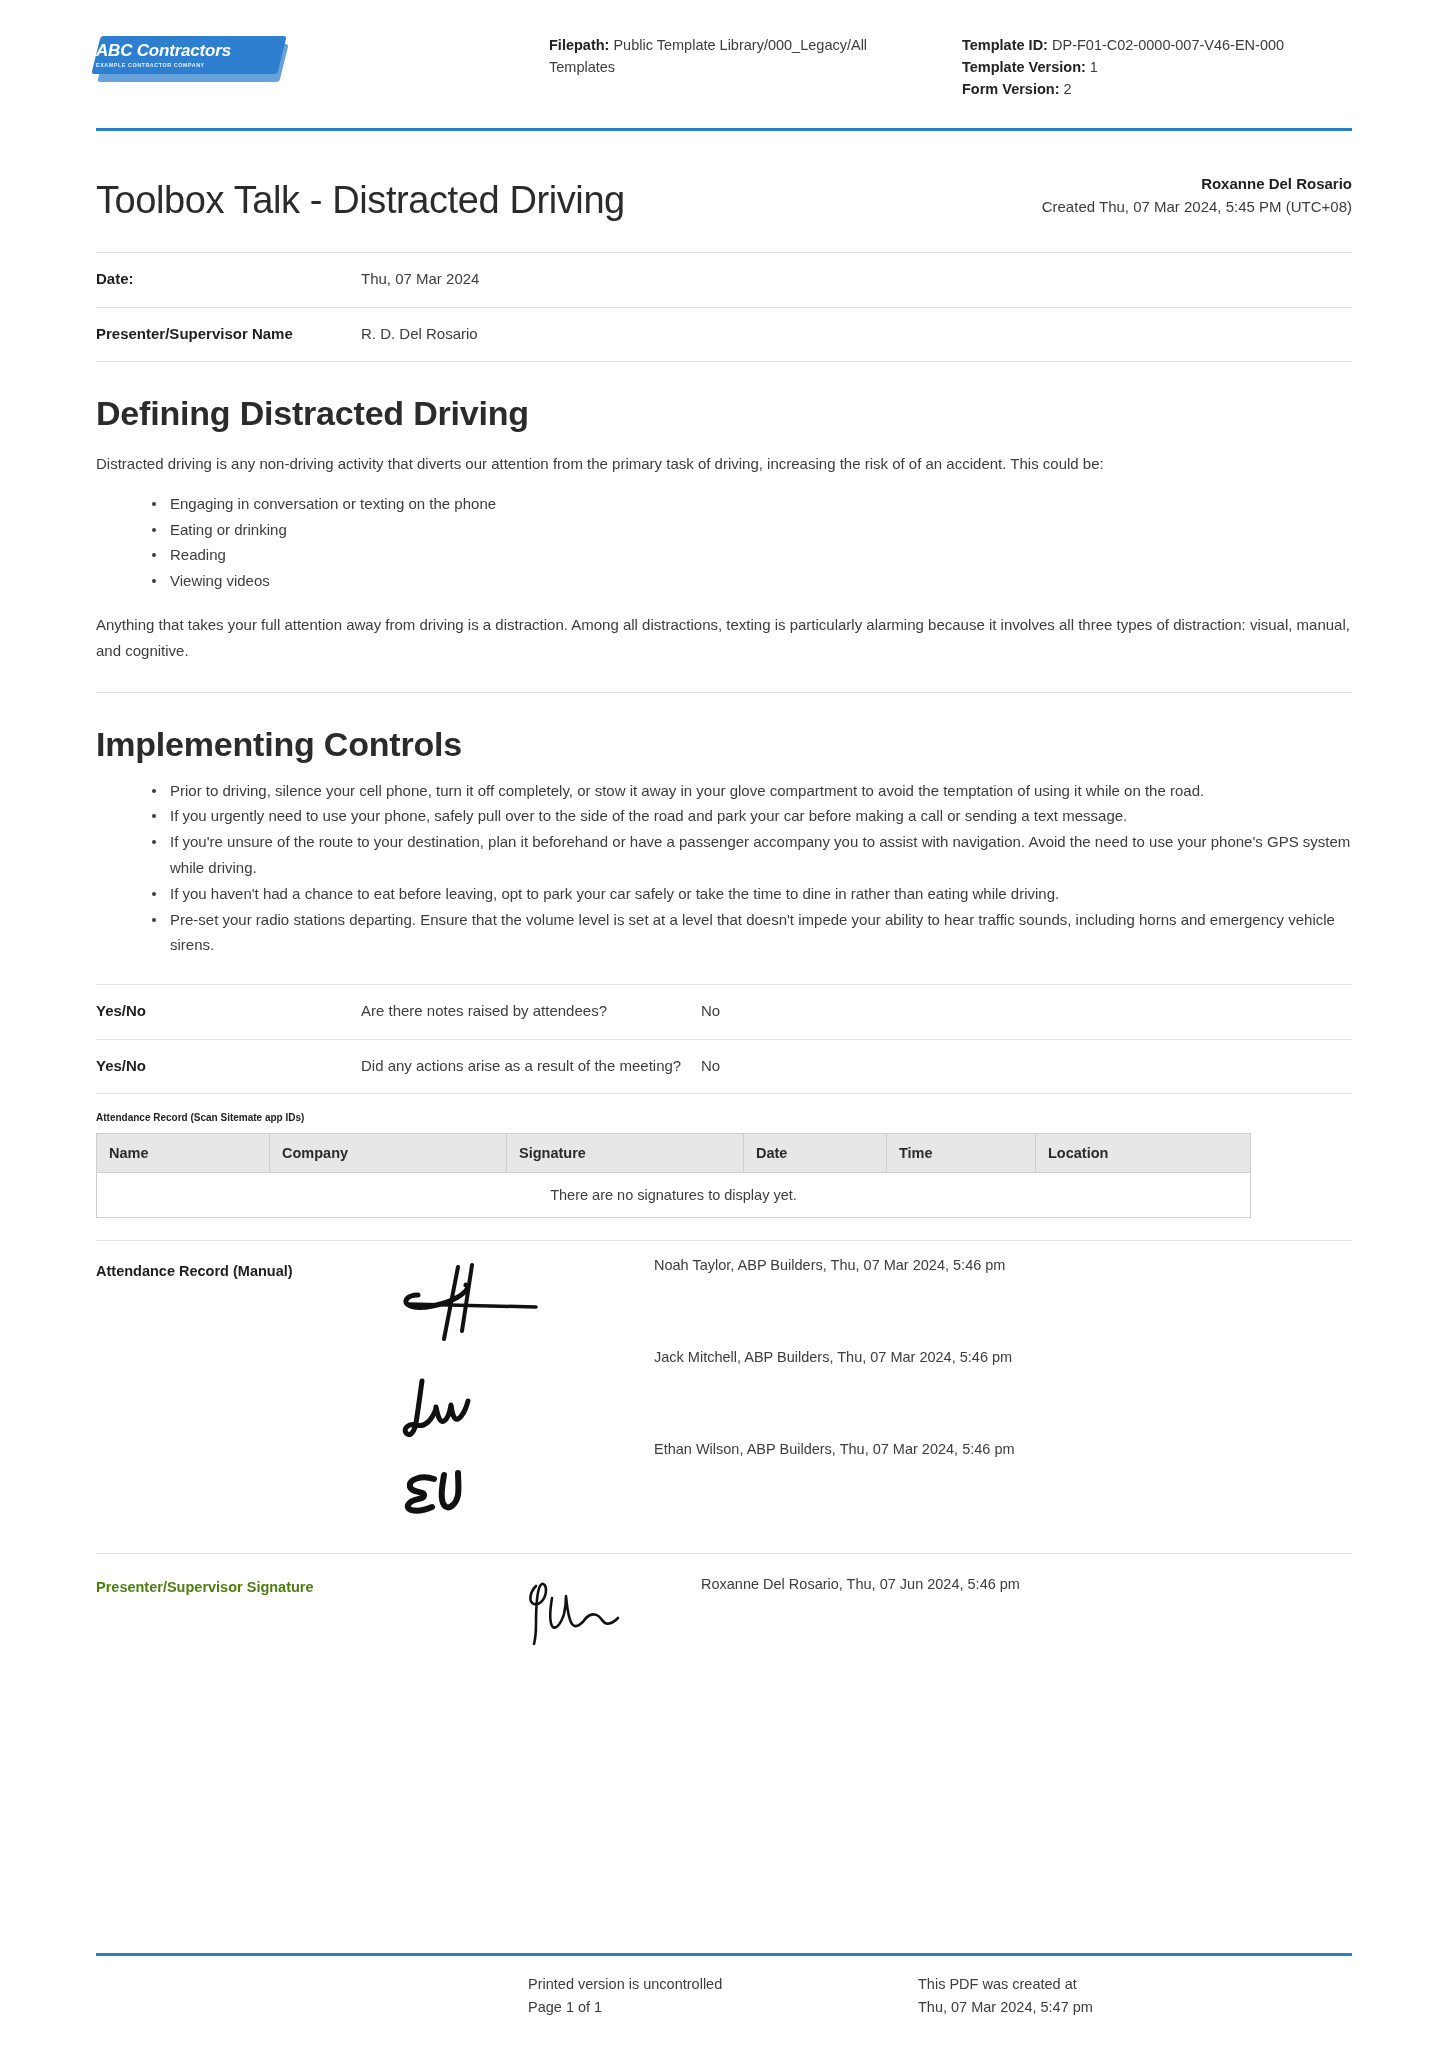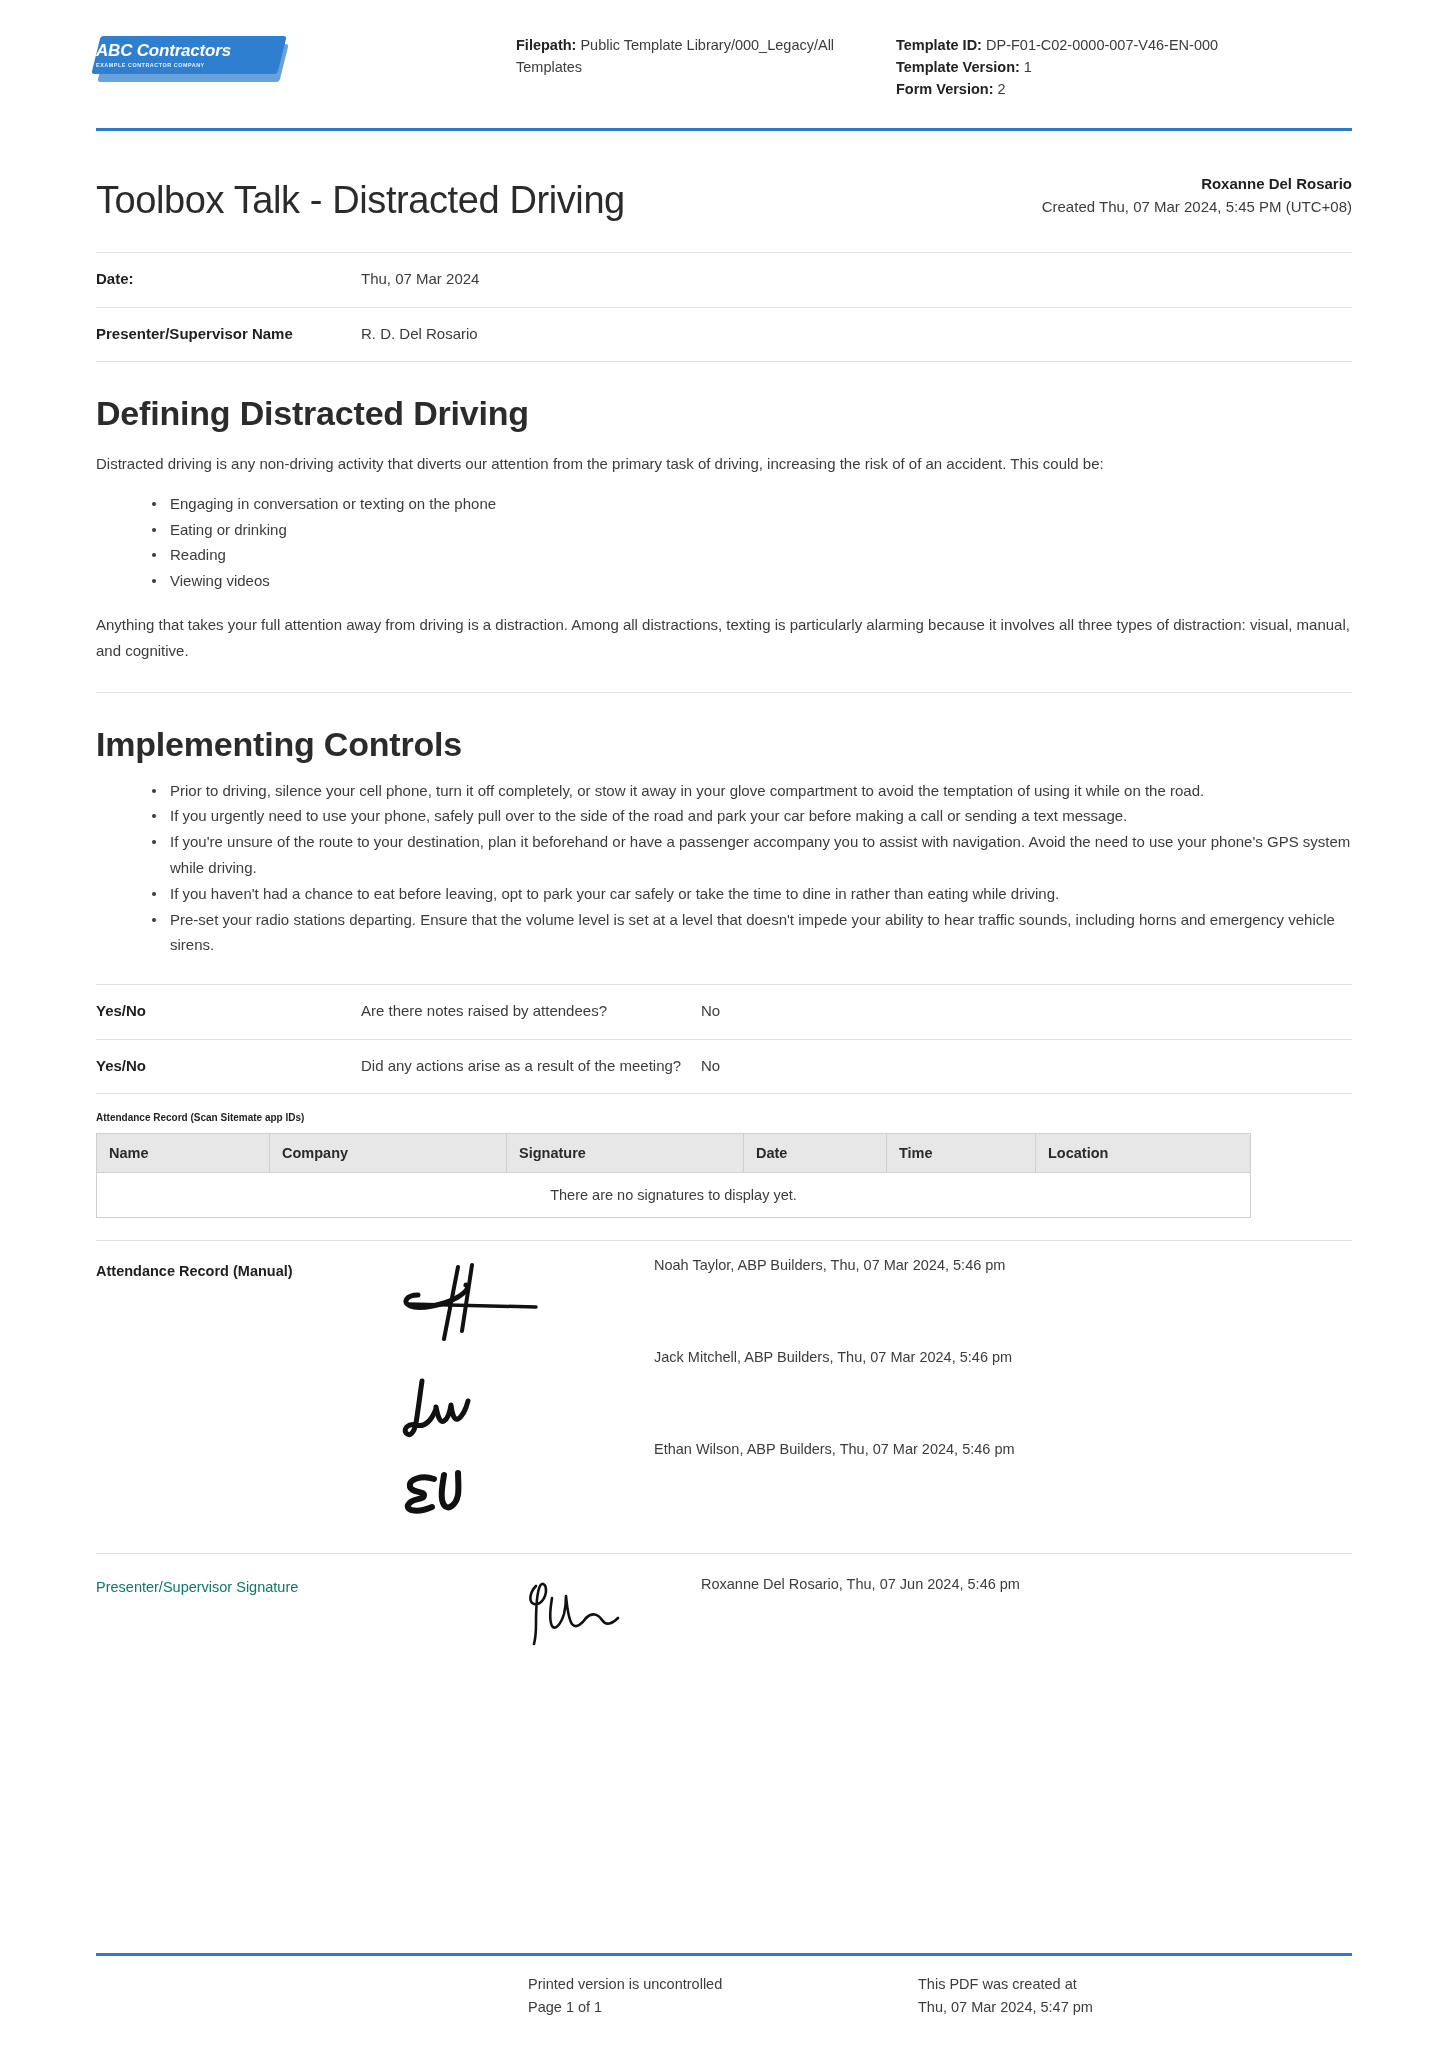--- a/index.html
+++ b/index.html
@@ -91,20 +91,21 @@
     letter-spacing: .55px;
     margin-top: 3px;
     white-space: nowrap;
   }
   .hdr-col {
     flex: 0 0 auto;
     font-size: 14.5px;
     line-height: 1.52;
     color: #3c3c3c;
     padding-top: 8px;
+    margin-left: 33px;
   }
   .hdr-col.filepath { width: 380px; }
   .hdr-col.meta { width: 430px; }
   .hdr-col b { color: #222; }
 
   .rule-blue {
     height: 3px;
     background: #2b7cc9;
     margin-top: 10px;
   }
@@ -269,22 +270,22 @@
   .presenter-block {
     display: flex;
     align-items: flex-start;
     border-top: 1px solid #e2e2e2;
     padding-top: 22px;
     margin-top: 8px;
   }
   .presenter-label {
     flex: 0 0 300px;
     font-size: 14.5px;
-    font-weight: normal;
-    color: #0f766e;
+    font-weight: bold;
+    color: #4d7c0f;
     line-height: 1.55;
   }
   .presenter-sig { position: relative; flex: 1 1 auto; height: 80px; }
   .presenter-sig .sig-text {
     position: absolute;
     left: 305px;
     top: 0;
     font-size: 14.5px;
     color: #3c3c3c;
     white-space: nowrap;

